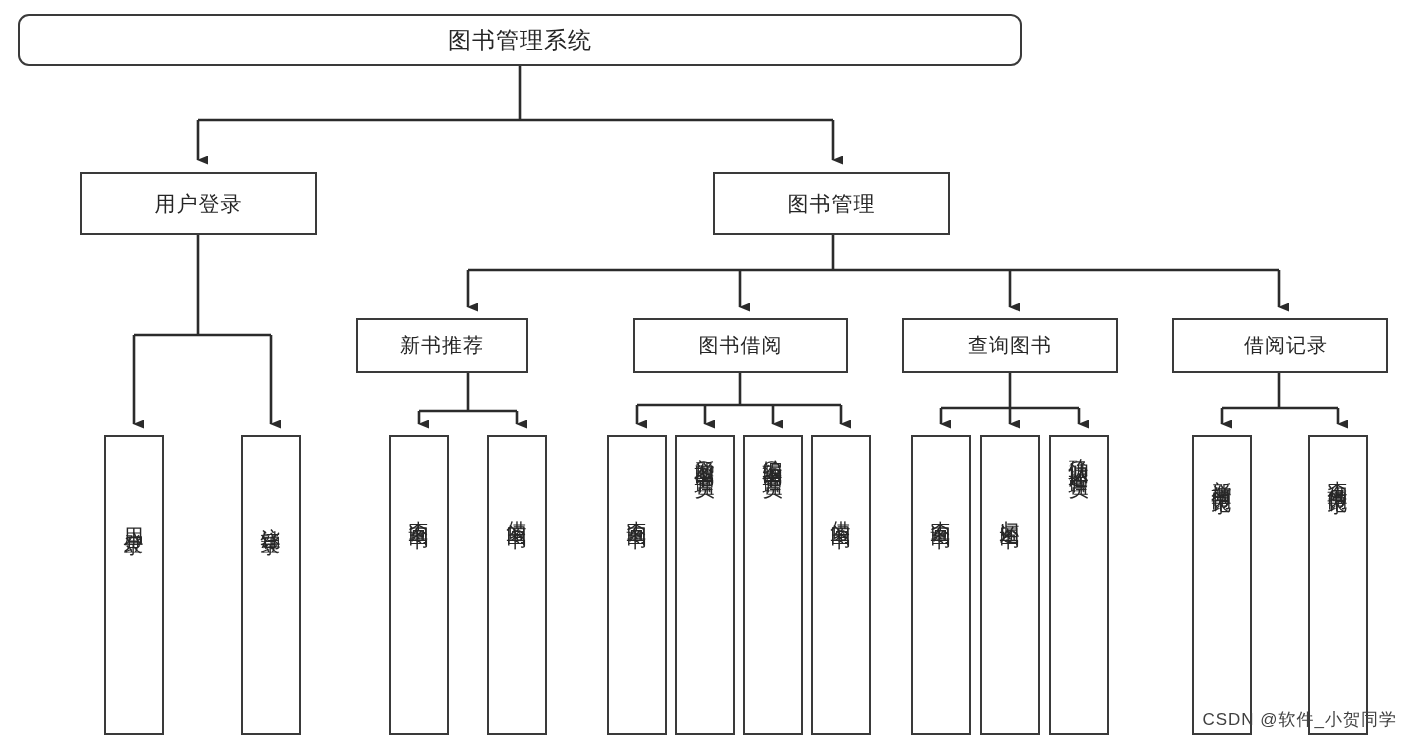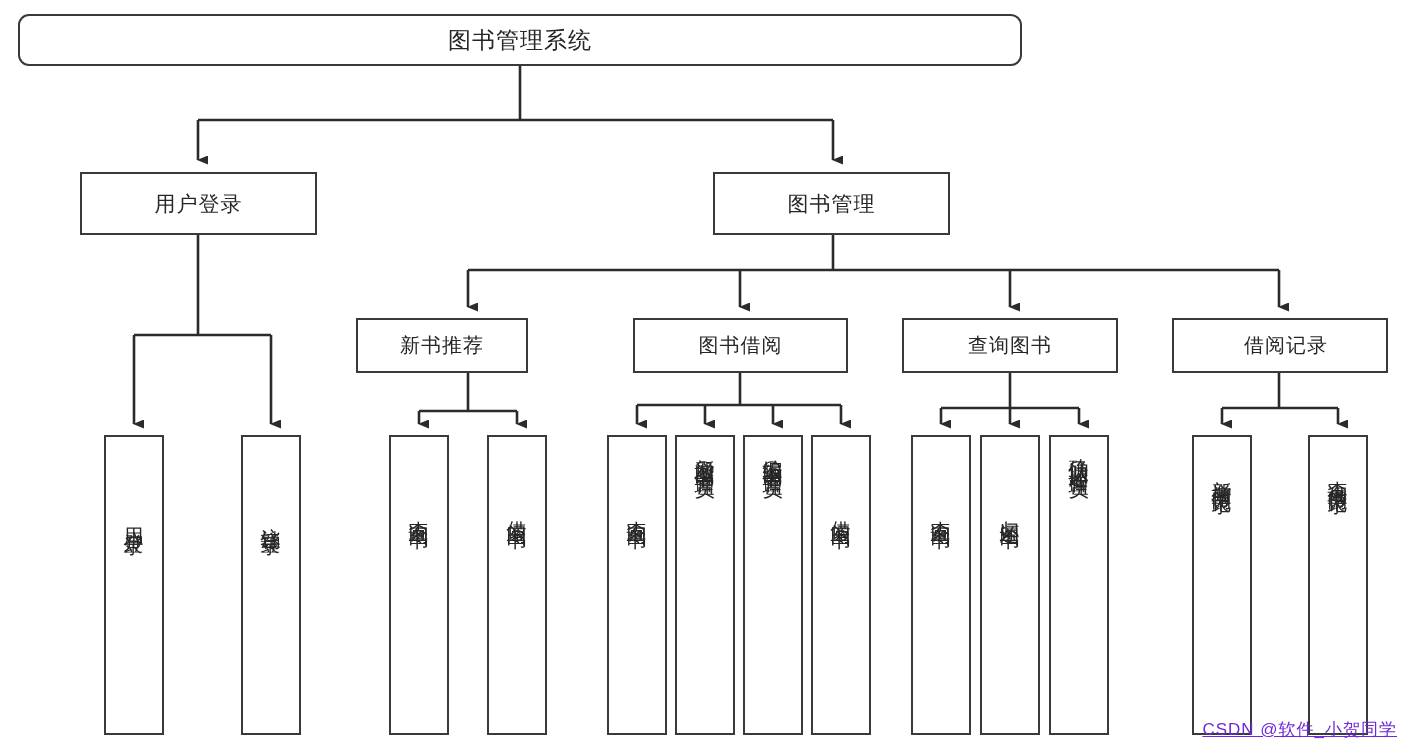--- a/index.html
+++ b/index.html
@@ -58,26 +58,25 @@
     color: #262626;
     white-space: pre;
   }
   .hlabel {
     white-space: pre;
     letter-spacing: 1px;
   }
   .watermark {
     position: absolute;
     right: 8px;
-    bottom: 6px;
+    bottom: 16px;
     font-size: 17px;
-    color: #6d28d9;
+    color: #404040;
     letter-spacing: 1px;
     white-space: pre;
-    text-decoration: underline;
   }
 </style>
 </head>
 <body>
 
 <div id="canvas">
 
   <svg id="edges" viewBox="0 0 1405 747">
     <defs>
       <marker id="arrow" markerWidth="9" markerHeight="11" refX="4.5" refY="10" orient="auto" markerUnits="userSpaceOnUse">

